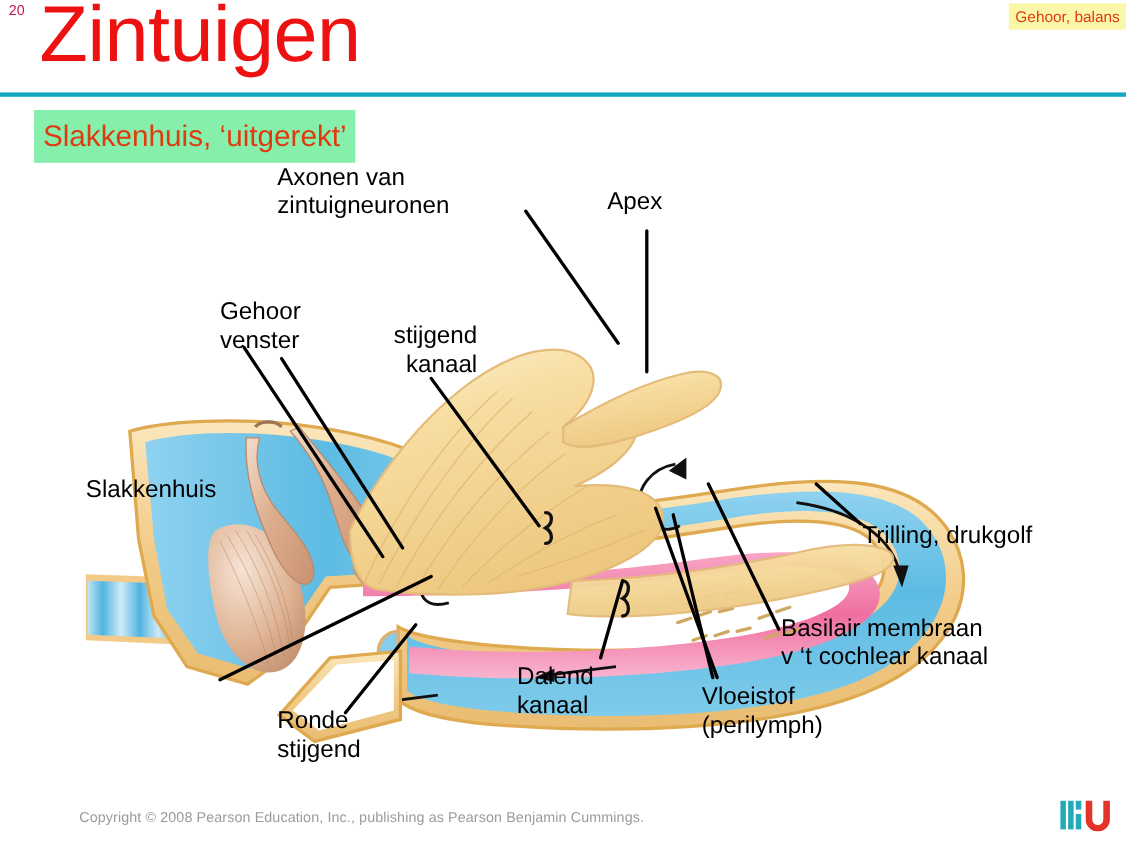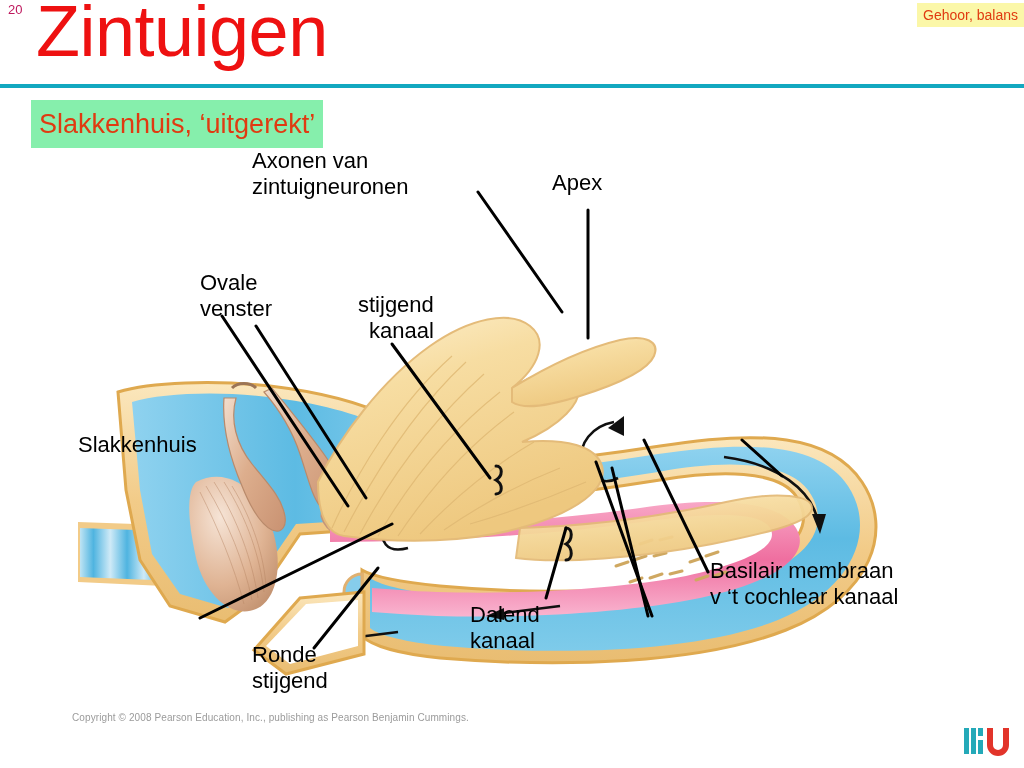--- a/index.html
+++ b/index.html
@@ -61,22 +61,22 @@
     color: #e03a11;
     font-size: 27px;
     line-height: 40px;
     padding: 4px 8px;
     font-family: "Liberation Sans", sans-serif;
     white-space: nowrap;
   }
   #copyright {
     position: absolute;
     left: 72px;
-    top: 712px;
-    font-size: 10px;
+    top: 735px;
+    font-size: 13px;
     color: #9b9b9b;
     font-family: "Liberation Sans", sans-serif;
     letter-spacing: 0.1px;
   }
 
   
   #hu-logo {
     position: absolute;
     left: 962px;
     top: 726px;
@@ -393,24 +393,27 @@
 
       <path d="M314 518 L 378 438"></path>
 
       <path d="M200 488 L 392 394"></path>
     </g>
   </svg>
 
   <div class="lbl" style="left:252px; top:18px;">Axonen van
 zintuigneuronen</div>
   <div class="lbl" style="left:552px; top:40px;">Apex</div>
-  <div class="lbl" style="left:200px; top:140px;">Ovale
+  <div class="lbl" style="left:200px; top:140px;">Gehoor
 venster</div>
   <div class="lbl" style="left:358px; top:162px;text-align:right;">stijgend
 kanaal</div>
   <div class="lbl" style="left:78px;  top:302px;">Slakkenhuis</div>
+  <div class="lbl" style="left:784px; top:344px;">Trilling, drukgolf</div>
   <div class="lbl" style="left:710px; top:428px;">Basilair membraan
 v ‘t cochlear kanaal</div>
+  <div class="lbl" style="left:638px; top:490px;">Vloeistof
+(perilymph)</div>
   <div class="lbl" style="left:470px; top:472px;">Dalend
 kanaal</div>
   <div class="lbl" style="left:252px; top:512px;">Ronde
 stijgend</div>
 </div>
 
 </body></html>

